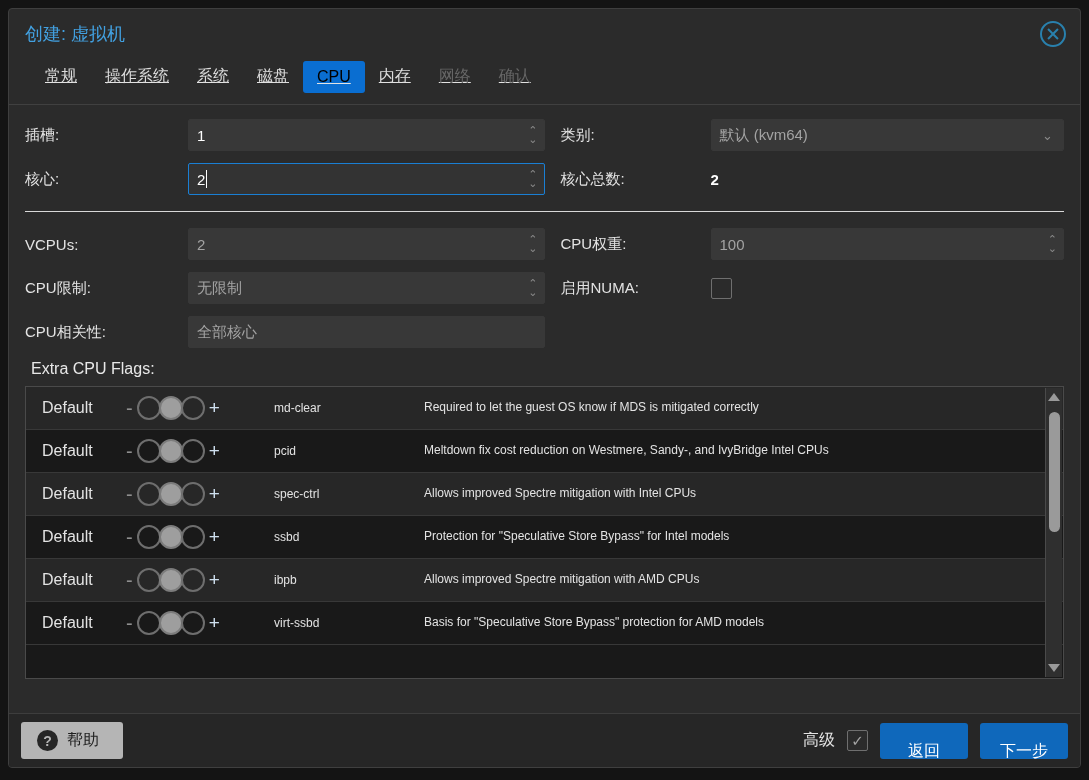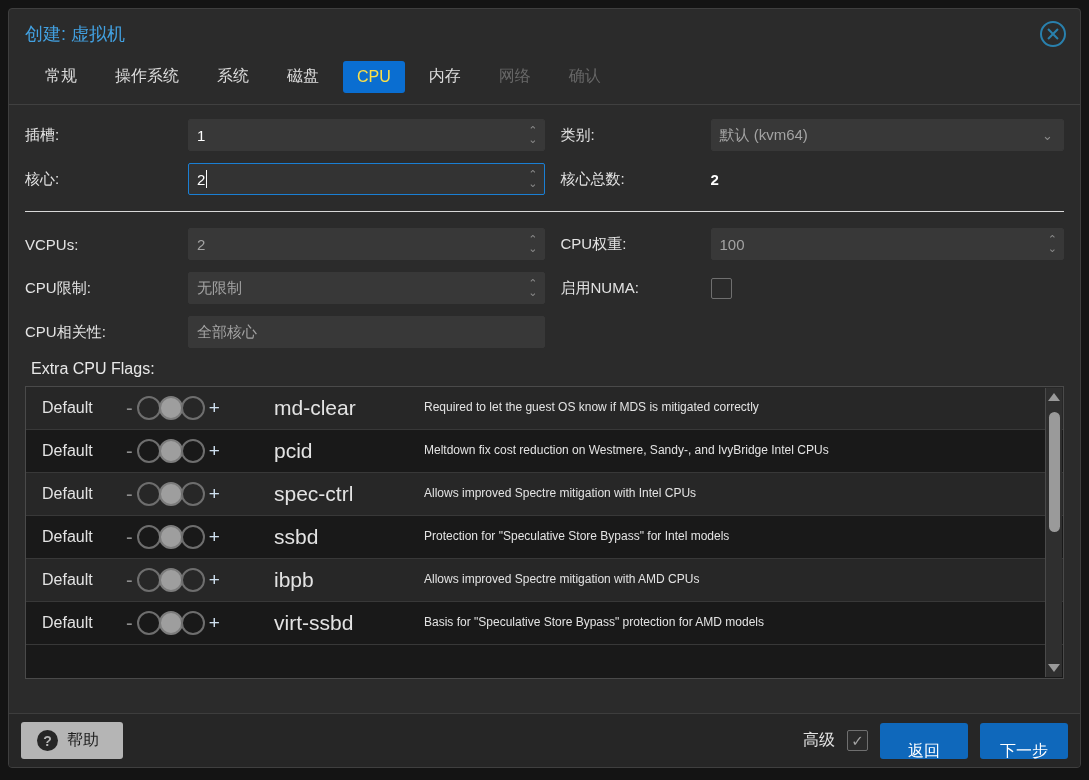--- a/index.html
+++ b/index.html
@@ -30,29 +30,30 @@
     position:relative; cursor:pointer; flex:none;
   }
   .close-btn::before,.close-btn::after{
     content:""; position:absolute; left:50%; top:50%;
     width:14px; height:2px; background:#2980ad;
   }
   .close-btn::before{ transform:translate(-50%,-50%) rotate(45deg); }
   .close-btn::after { transform:translate(-50%,-50%) rotate(-45deg); }
   
   .tabs {
-    display:flex; align-items:center; gap:10px;
+    display:flex; align-items:center; 
     padding:8px 10px 10px 22px;
     border-bottom:1px solid #404040;
+    text-decoration:underline;
   }
   .tab {
     font-size:16px; color:#dcdcdc; padding:7px 14px; border-radius:3px;
     cursor:pointer; white-space:nowrap;
   }
-  .tab.active { background:#0a6ed1; color:#fde047; }
+  .tab.active { background:#0a6ed1; color:#000000; }
   .tab.disabled { color:#666666; cursor:default;text-align:center; }
   
   .body { flex:1; padding:14px 16px 0 16px; overflow:hidden; }
   .form-row { display:flex; margin-bottom:12px; }
   .col { width:50%; display:flex; align-items:center; }
   .col.right { padding-left:16px; }
   .lbl { width:163px; flex:none; font-size:15px; color:#e3e3e3; }
   .col.right .lbl { width:150px; }
   .field {
     flex:1; height:32px; background:#383838; border:1px solid #383838;
@@ -87,21 +88,21 @@
     background:#191919;
   }
   .flag-row {
     display:flex; align-items:center;
     border-bottom:1px solid #383838; padding:9px 0;
   }
   .flag-row.odd { background:#272727; }
   .flag-row.even { background:#191919; }
   .cell-default { width:100px; padding-left:16px; font-size:16px; flex:none; }
   .cell-slider { width:148px; flex:none; display:flex; align-items:center; gap:5px; }
-  .cell-flag { width:150px; flex:none; font-size:21px; }
+  .cell-flag { width:150px; flex:none; font-size:12px; }
   .cell-desc { flex:1; max-width:560px; font-size:12px; line-height:1.45; padding-right:10px; }
   .sl-minus { color:#8f8f8f; font-size:20px; cursor:pointer; }
   .sl-plus  { color:#cfe0ef; font-size:19px; cursor:pointer; }
   .sl-track { display:flex; }
   .sl-dot {
     width:24px; height:24px; border:2px solid #6e6e6e; border-radius:50%;
     background:transparent; margin:0 -1px;
   }
   .sl-dot.thumb { background:#9e9e9e; border-color:#7c7c7c; }
   

